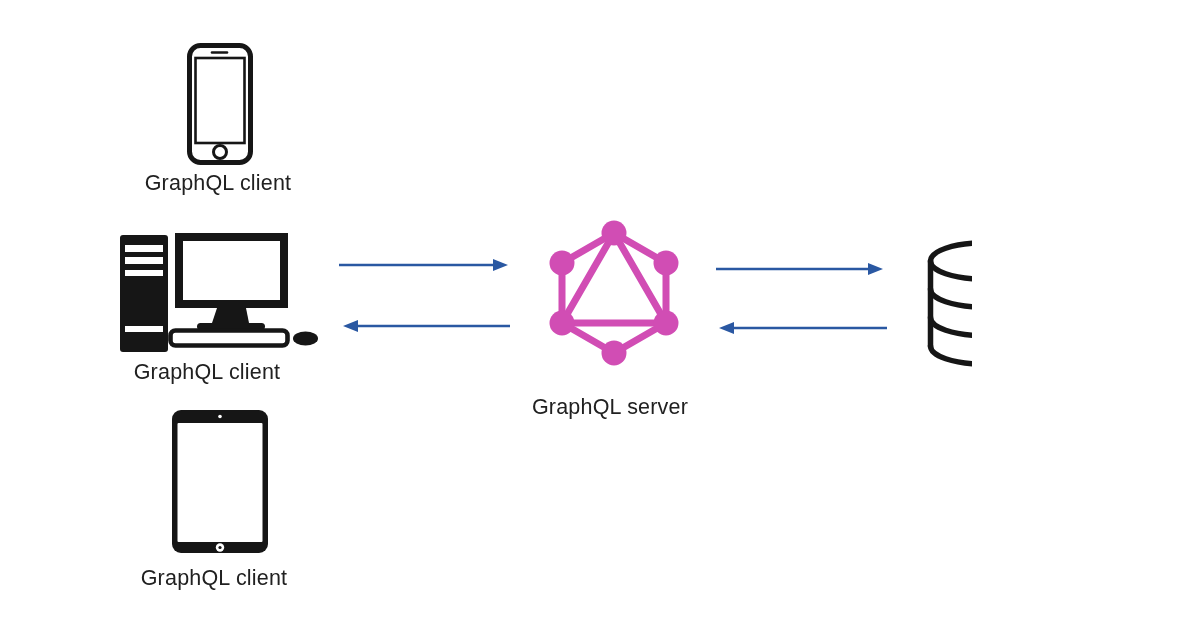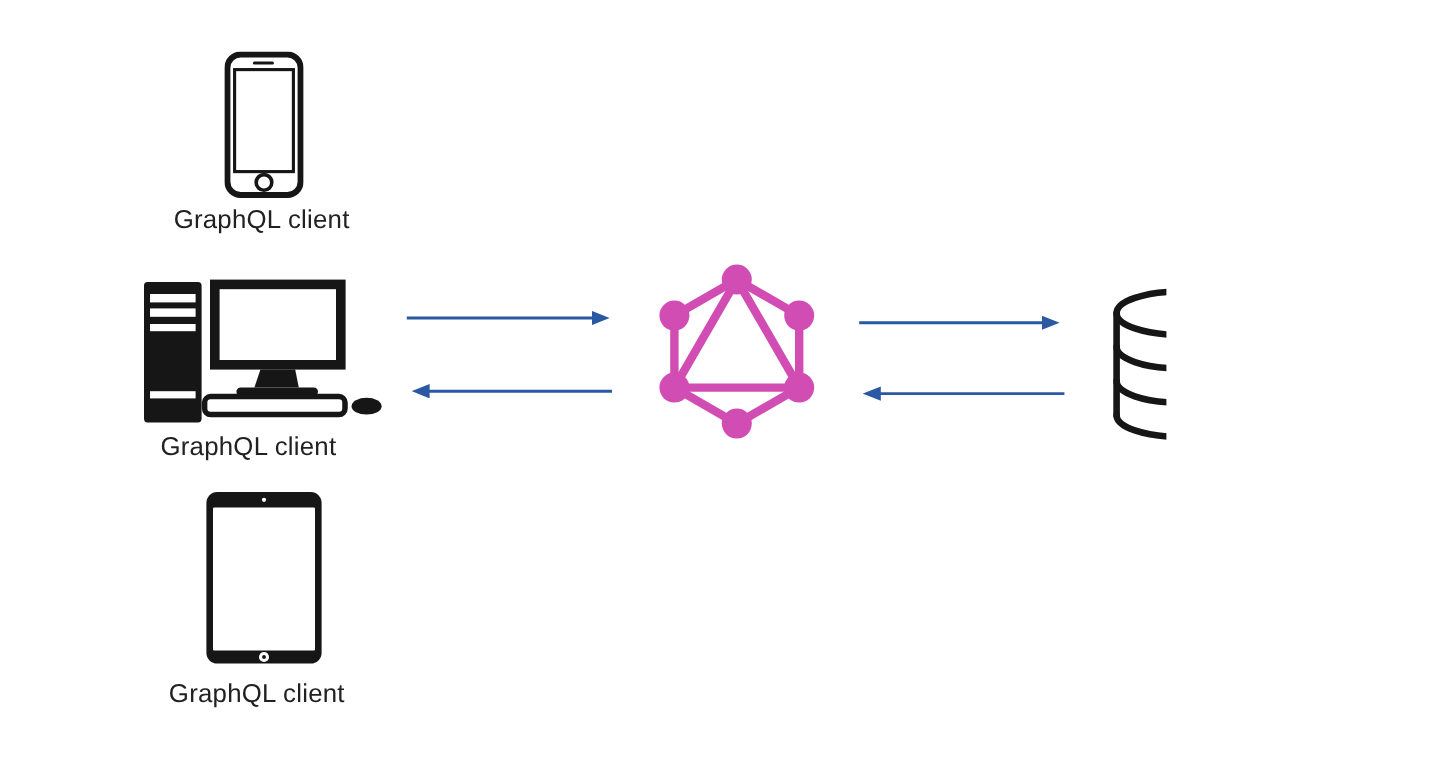--- a/index.html
+++ b/index.html
@@ -86,20 +86,21 @@
       <polygon points="67,13 119,103 15,103" class="pink-stroke" stroke-width="7"></polygon>
 
       <circle cx="67" cy="13" r="12.5" class="pink-fill"></circle>
       <circle cx="119" cy="43" r="12.5" class="pink-fill"></circle>
       <circle cx="119" cy="103" r="12.5" class="pink-fill"></circle>
       <circle cx="67" cy="133" r="12.5" class="pink-fill"></circle>
       <circle cx="15" cy="103" r="12.5" class="pink-fill"></circle>
       <circle cx="15" cy="43" r="12.5" class="pink-fill"></circle>
     </svg>
   </div>
+  <div class="node-label" style="left:500px; top:395px;">GraphQL server</div>
 
   <div class="abs" style="left:927px; top:240px;">
     <svg width="111" height="127" viewBox="0 0 111 127">
       <ellipse cx="55.5" cy="21" rx="52" ry="18" class="ink-stroke" stroke-width="5.5"></ellipse>
       <path d="M3.5,21 V106" class="ink-stroke" stroke-width="5.5" stroke-linecap="round"></path>
       <path d="M107.5,21 V106" class="ink-stroke" stroke-width="5.5" stroke-linecap="round"></path>
       <path d="M3.5,49 A52,18 0 0 0 107.5,49" class="ink-stroke" stroke-width="5.5" stroke-linecap="round"></path>
       <path d="M3.5,77.5 A52,18 0 0 0 107.5,77.5" class="ink-stroke" stroke-width="5.5" stroke-linecap="round"></path>
       <path d="M3.5,106 A52,18 0 0 0 107.5,106" class="ink-stroke" stroke-width="5.5" stroke-linecap="round"></path>
     </svg>

